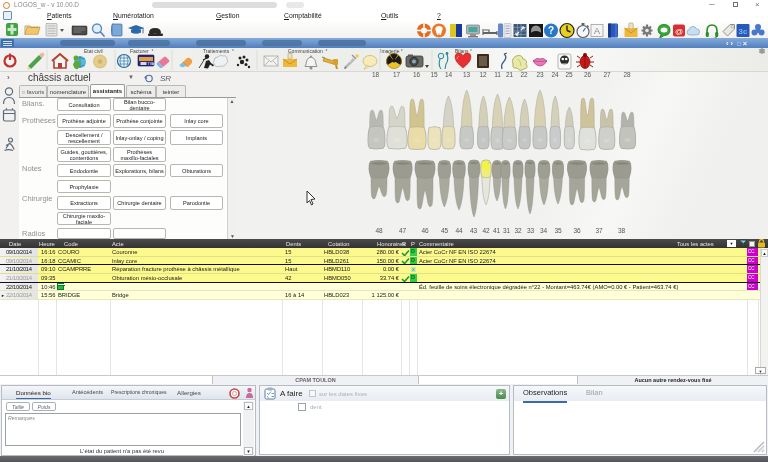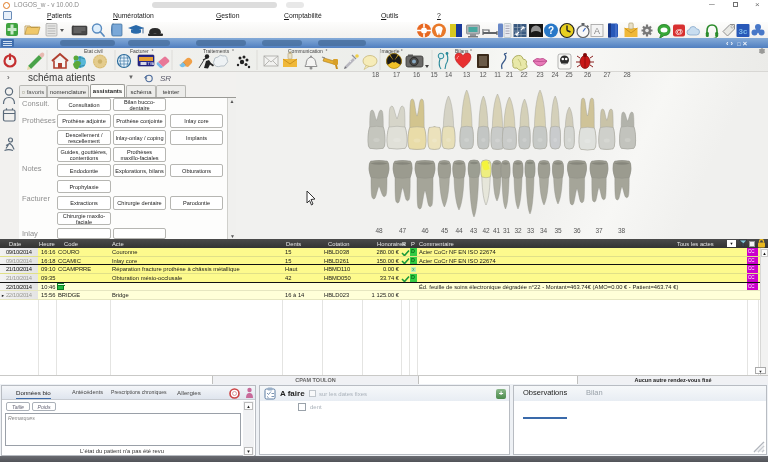--- a/index.html
+++ b/index.html
@@ -322,21 +322,21 @@
 
   <g fill="#9a9a98">
           <circle cx="762" cy="3" r="2.6"></circle>
           <path d="M762 0v6M759 1.5l6 3M765 1.5l-6 3" stroke="#9a9a98" stroke-width="1"></path>
         </g>
  </g>
 </svg>
 
 <div class="abs" style="left:0;top:72px;width:236px;height:12px;background:#f2f1ef">
  <div class="tx" style="left:7px;top:1px;font-size:8px;color:#444">›</div>
- <div class="tx" style="left:28px;top:0px;font-size:10px;color:#3a3a3a">schéma atients</div>
+ <div class="tx" style="left:28px;top:0px;font-size:10px;color:#3a3a3a">châssis actuel</div>
  <div class="tx" style="left:128px;top:2px;font-size:6px;color:#666">▼</div>
  <svg class="abs" width="40" height="12" style="left:142px;top:0">
   <circle cx="7" cy="6.5" r="3.2" fill="none" stroke="#4a6a9a" stroke-width="1.1"></circle>
         <path d="M4.5 3.5 l-1.8 2.2 2.4 .6" fill="none" stroke="#4a6a9a" stroke-width="1"></path>
   <text x="18" y="9" font-size="8" fill="#5a5a6a" font-style="italic">SR</text>
  </svg>
 </div>
 
 <div class="abs" style="left:0;top:84px;width:19px;height:155px;background:#f2f1ef">
  <svg width="19" height="155">
@@ -353,25 +353,25 @@
 
 <div class="abs" style="left:19px;top:84px;width:217px;height:14px;background:#f2f1ef">
  <div class="abs" style="left:0px;top:1px;width:28px;height:12px;background:#ececea;border:1px solid #b8b8b4;border-bottom:none;border-radius:2px 2px 0 0;font-size:6px;color:#555;text-align:center;line-height:12px"><span style="color:#b0b0a0">¤</span> favoris</div>
  <div class="abs" style="left:28px;top:1px;width:42px;height:12px;background:#ececea;border:1px solid #b8b8b4;border-bottom:none;border-radius:2px 2px 0 0;font-size:6px;color:#333;text-align:center;line-height:12px">nomenclature</div>
  <div class="abs" style="left:71px;top:0px;width:35px;height:14px;background:#fcfcfa;border:1px solid #9a9a96;border-bottom:none;border-radius:2px 2px 0 0;font-size:6px;color:#222;text-align:center;line-height:13px"><b>assistants</b></div>
  <div class="abs" style="left:107px;top:1px;width:30px;height:12px;background:#ececea;border:1px solid #b8b8b4;border-bottom:none;border-radius:2px 2px 0 0;font-size:6px;color:#333;text-align:center;line-height:12px">schéma</div>
  <div class="abs" style="left:137px;top:1px;width:30px;height:12px;background:#ececea;border:1px solid #b8b8b4;border-bottom:none;border-radius:2px 2px 0 0;font-size:6px;color:#333;text-align:center;line-height:12px">teinter</div>
 </div>
 
 <div class="abs" id="catpanel" style="left:19px;top:97px;width:217px;height:142px;background:#fdfdfc;border-top:1px solid #9a9a96">
- <div class="tx" style="left:3px;top:1px;font-size:7.5px;color:#909090">Consult.</div>
+ <div class="tx" style="left:3px;top:1px;font-size:7.5px;color:#909090">Bilans.</div>
  <div class="tx" style="left:3px;top:18px;font-size:7.5px;color:#909090">Prothèses</div>
  <div class="tx" style="left:3px;top:66px;font-size:7.5px;color:#909090">Notes</div>
- <div class="tx" style="left:3px;top:96px;font-size:7.5px;color:#909090">Facturer</div>
- <div class="tx" style="left:3px;top:131px;font-size:7.5px;color:#909090">Inlay</div>
+ <div class="tx" style="left:3px;top:96px;font-size:7.5px;color:#909090">Chirurgie</div>
+ <div class="tx" style="left:3px;top:131px;font-size:7.5px;color:#909090">Radios</div>
  <div class="abs" style="left:208px;top:0;width:9px;height:142px;background:#f0f0ee;border-left:1px solid #d0d0cc">
    <div style="font-size:5px;color:#555;text-align:center;line-height:7px">▲</div>
    <div class="abs" style="left:0;bottom:0;width:9px;font-size:5px;color:#555;text-align:center;line-height:7px">▼</div>
  </div>
 </div>
 <style>
 .btn{position:absolute;background:#fff;border:1px solid #b6b6b2;border-radius:2px;font-size:5.6px;color:#222;display:flex;align-items:center;justify-content:center;text-align:center;line-height:6px;padding:1px}
 </style>
 <div class="abs" style="left:19px;top:97px;width:205px;height:142px">
  <div class="btn" style="left:38px;top:1px;width:54px;height:13px">Consultation</div>
@@ -714,32 +714,32 @@
   </div>
  </div>
 
  <div class="abs" style="left:259px;top:1px;width:251px;height:70px;background:#fff;border:1px solid #b8bcc2">
   <div class="abs" style="left:0;top:0;width:249px;height:15px;background:linear-gradient(#f6f8fa,#e8edf3)">
    <svg class="abs" width="13" height="13" style="left:4px;top:1px">
             <rect x="1" y="2" width="10" height="10" rx="1.5" fill="#fff" stroke="#5a7aa0" stroke-width="1"></rect>
             <rect x="3.5" y="0.5" width="5" height="3" rx="1" fill="#9ab0c8"></rect>
             <path d="M3 6 l1.5 1.5 2.5-3 M7.5 6.5 h2.5 M3 9.5 l1.5 1 M7.5 9.5 h2.5" stroke="#5a7aa0" stroke-width=".8" fill="none"></path>
           </svg>
-   <div class="tx" style="left:20px;top:3px;font-size:8px;color:#222;font-weight:bold">A faire</div>
+   <div class="tx" style="left:20px;top:3px;font-size:8px;color:#222;font-weight:normal">A faire</div>
    <div class="abs" style="left:49px;top:4px;width:7px;height:7px;border:1px solid #c0c6cc;background:#f8f9fa"></div>
    <div class="tx" style="left:59px;top:4.5px;font-size:6px;color:#aab2ba">sur les dates fixes</div>
    <div class="abs" style="left:236px;top:3px;width:10px;height:10px;background:linear-gradient(#8ab88a,#4a8a4a);border-radius:2px;color:#fff;font-size:8px;text-align:center;line-height:9px;font-weight:bold">+</div>
   </div>
   <div class="abs" style="left:38px;top:17px;width:8px;height:8px;border:1px solid #9aa2aa;background:#fff"></div>
   <div class="tx" style="left:50px;top:18px;font-size:6px;color:#aab2ba">dent</div>
  </div>
 
  <div class="abs" style="left:513px;top:1px;width:254px;height:70px;background:#fff;border:1px solid #b8bcc2">
   <div class="abs" style="left:0;top:0;width:252px;height:15px;background:linear-gradient(#f6f8fa,#e8edf3)">
-    <div class="tx" style="left:9px;top:2px;font-size:7.5px;color:#222;padding-bottom:20px;border-bottom:2px solid #3a6aaa">Observations</div>
+    <div class="tx" style="left:9px;top:2px;font-size:7.5px;color:#222;padding-bottom:4px;border-bottom:2px solid #3a6aaa">Observations</div>
     <div class="tx" style="left:72px;top:2px;font-size:7.5px;color:#9aa2aa">Bilan</div>
   </div>
   <svg class="abs" width="12" height="12" style="left:239px;top:55px">
           <path d="M11 1 L1 11 M11 5 L5 11 M11 9 L9 11" stroke="#9aa0a8" stroke-width="1.2"></path>
           <path d="M11 1 L1 11 L11 11 Z" fill="#e8eaec" opacity=".6"></path>
         </svg>
  </div>
 </div>
 
 <div class="abs" style="left:0;top:456px;width:768px;height:6px;background:linear-gradient(#6a6c72,#515358)"></div>

